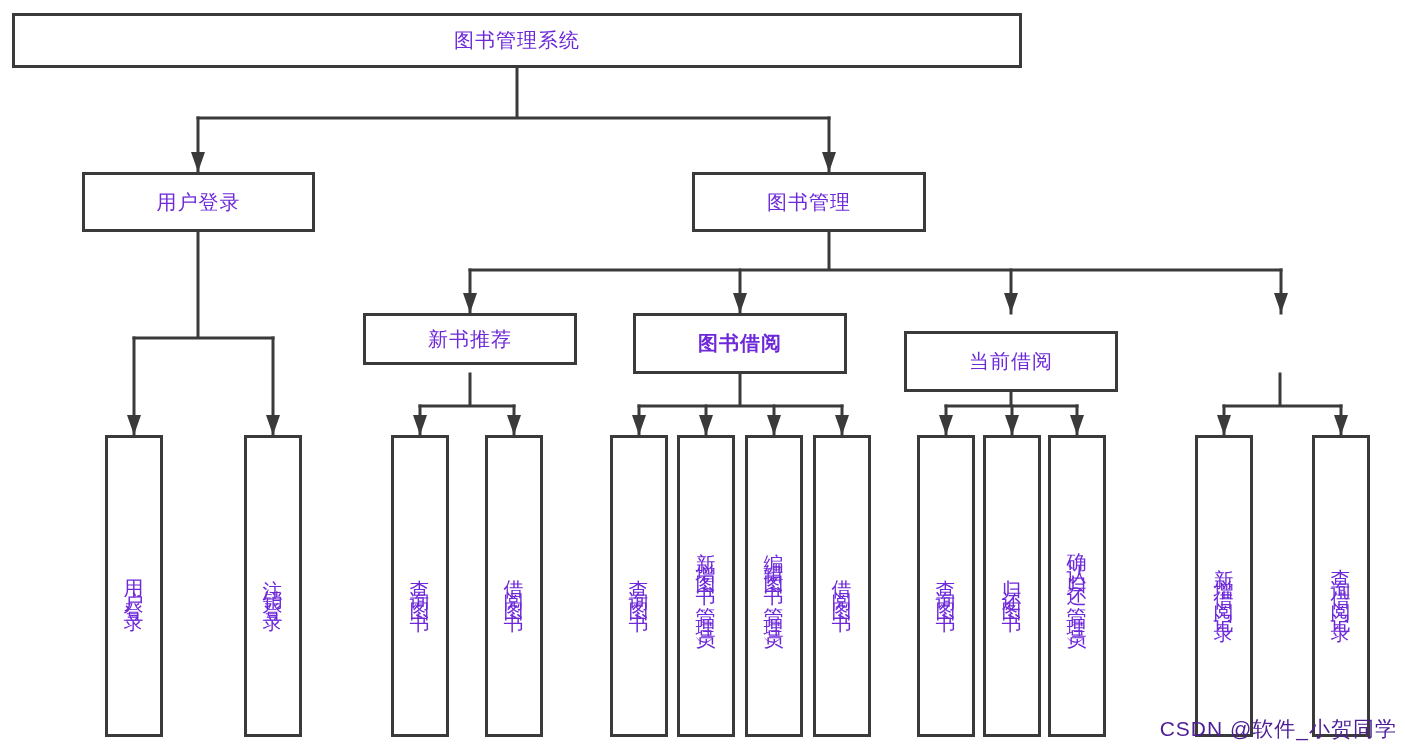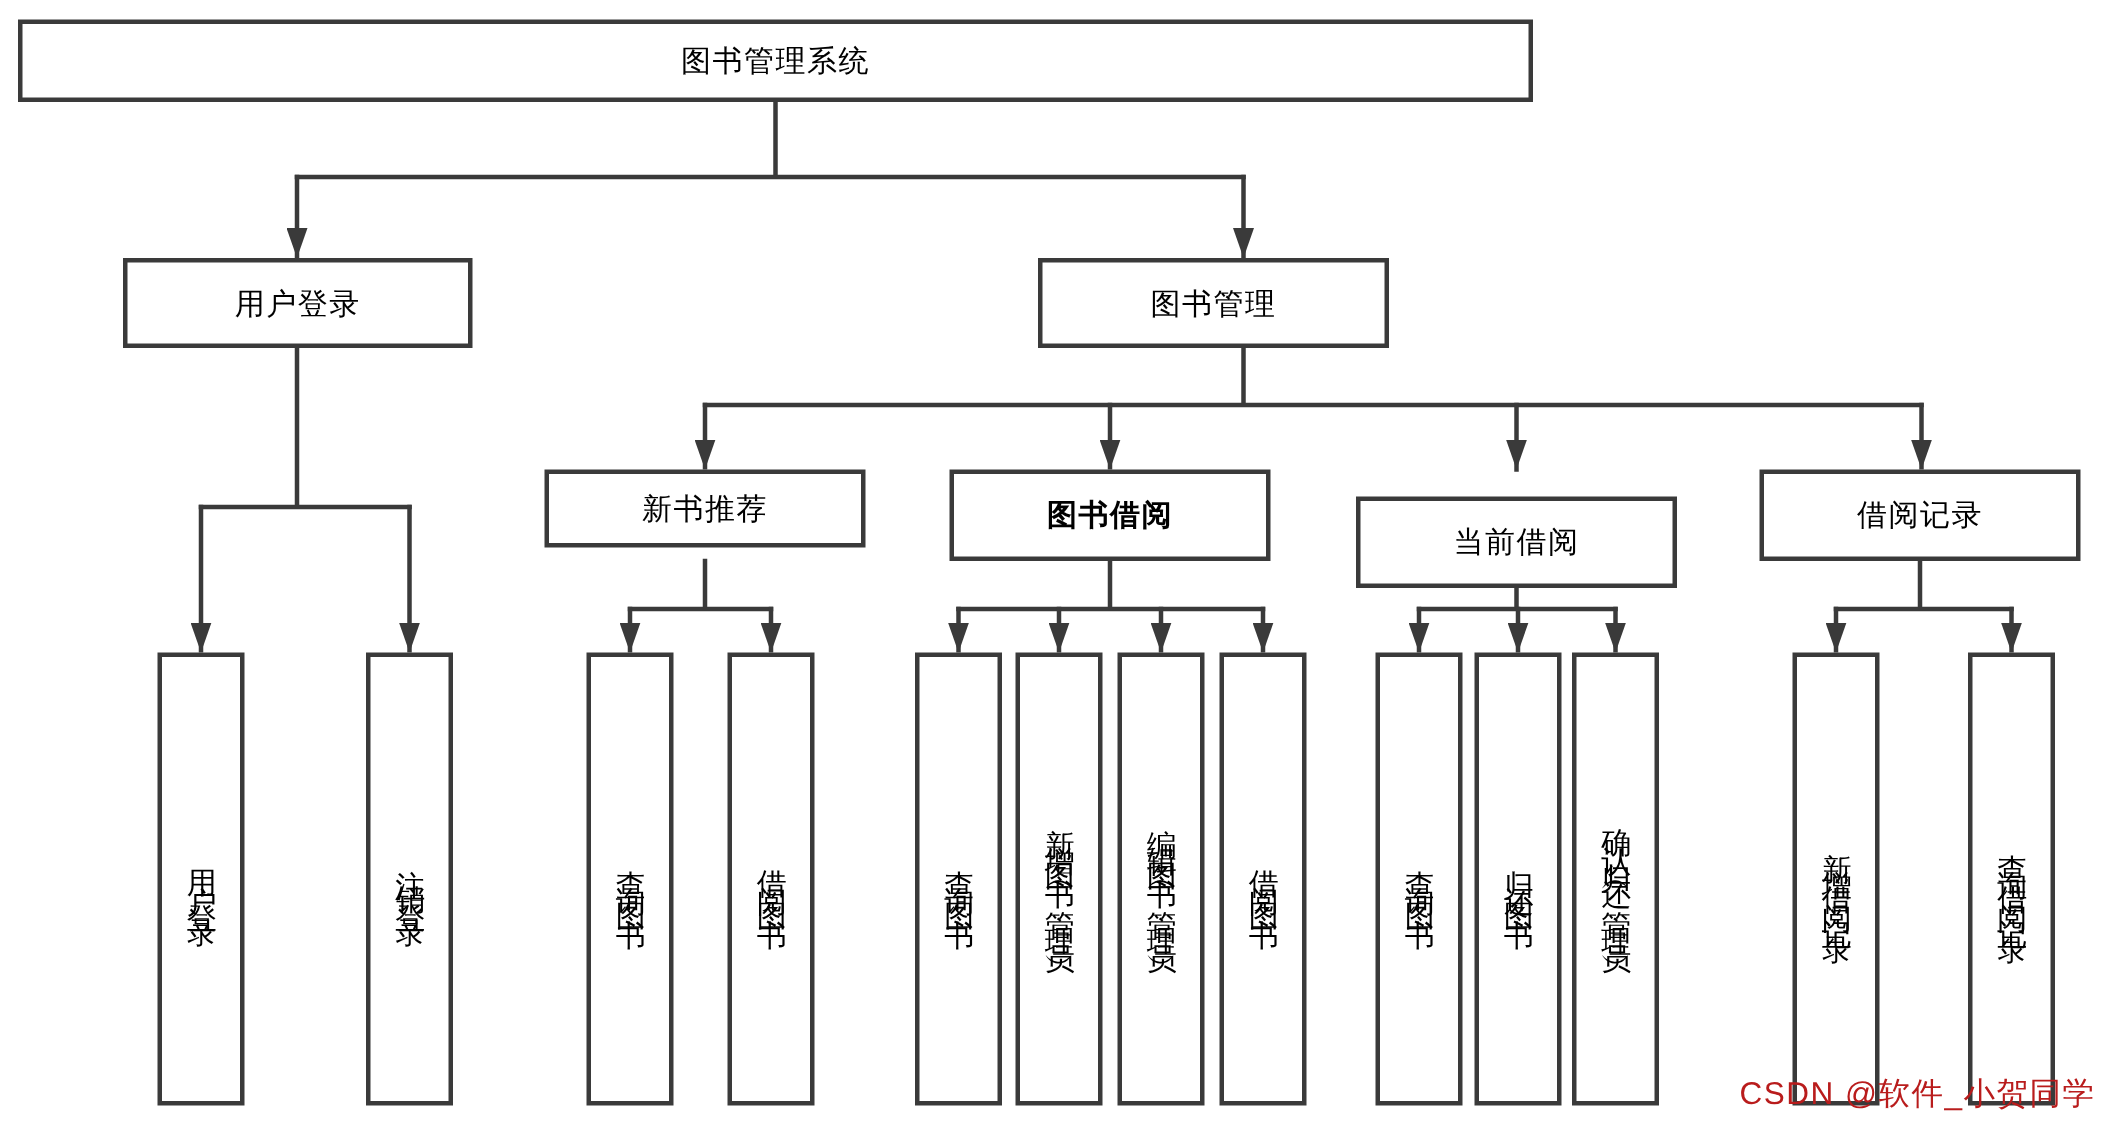--- a/index.html
+++ b/index.html
@@ -21,21 +21,21 @@
     top: 0;
     width: 1405px;
     height: 747px;
     pointer-events: none;
   }
   .box {
     position: absolute;
     box-sizing: border-box;
     border: 3px solid #3a3a3a;
     background: #ffffff;
-    color: #000000;
+    color: #6d28d9;
     display: flex;
     align-items: center;
     justify-content: center;
     font-size: 20px;
     letter-spacing: 1px;
     text-align: center;
     white-space: nowrap;
   }
   .leaf {
     writing-mode: vertical-rl;
@@ -66,21 +66,21 @@
   .l9  { left: 917px;  }
   .l10 { left: 983px;  }
   .l11 { left: 1048px; }
   .l12 { left: 1195px; }
   .l13 { left: 1312px; }
   .wm {
     position: absolute;
     right: 8px;
     bottom: 4px;
     font-size: 21px;
-    color: #b91c1c;
+    color: #4c1d95;
     letter-spacing: 1px;
     white-space: nowrap;
   }
 </style>
 </head>
 <body>
 
 <div id="canvas">
 
   <svg id="connectors" viewBox="0 0 1405 747" xmlns="http://www.w3.org/2000/svg">
@@ -124,21 +124,20 @@
   </svg>
 
   <div class="box n-root">图书管理系统</div>
 
   <div class="box n-user-login">用户登录</div>
   <div class="box n-book-mgmt">图书管理</div>
 
   <div class="box n-new-book">新书推荐</div>
   <div class="box n-book-borrow">图书借阅</div>
   <div class="box n-current-borrow">当前借阅</div>
-  <div class="box n-borrow-record">借阅记录</div>
 
   <div class="box leaf l1">用户登录</div>
   <div class="box leaf l2">注销登录</div>
   <div class="box leaf l3">查询图书</div>
   <div class="box leaf l4">借阅图书</div>
   <div class="box leaf l5">查询图书</div>
   <div class="box leaf l6">新增图书（管理员）</div>
   <div class="box leaf l7">编辑图书（管理员）</div>
   <div class="box leaf l8">借阅图书</div>
   <div class="box leaf l9">查询图书</div>

